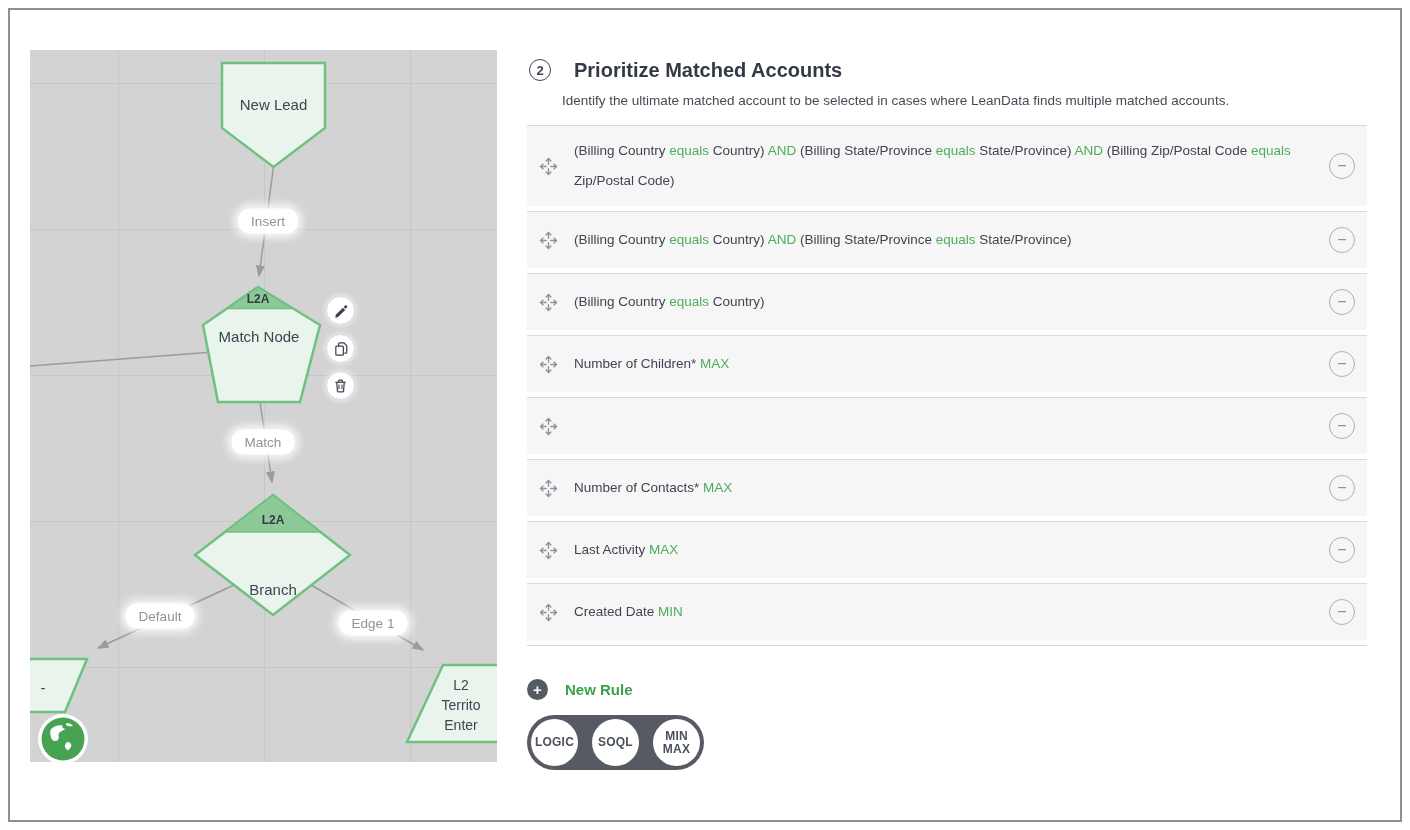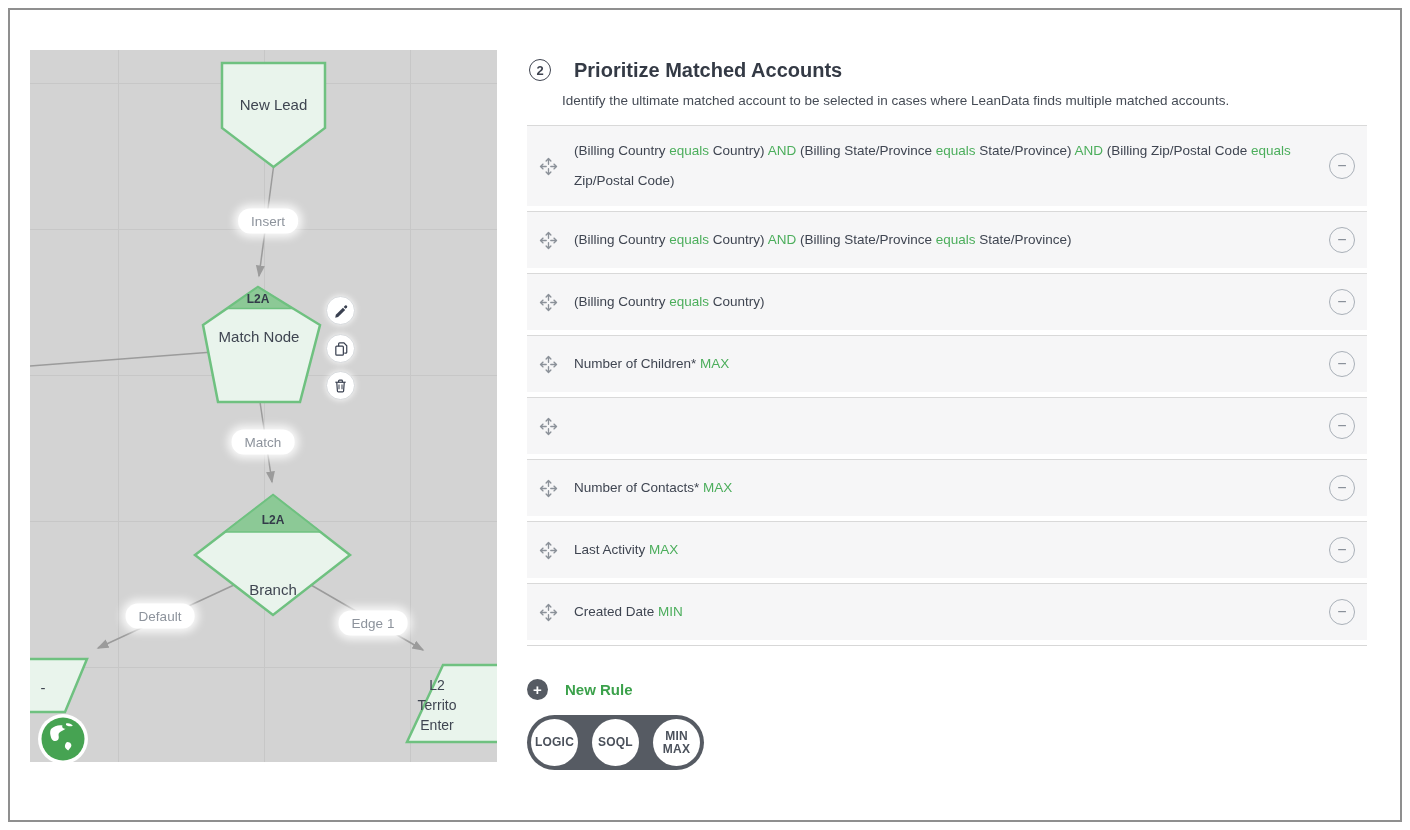--- a/index.html
+++ b/index.html
@@ -112,21 +112,21 @@
   <div class="node-label" style="left:192px; top:44px; width:103px;">New Lead</div>
 
   <div class="node-badge" style="left:198px; top:242px; width:60px;">L2A</div>
   <div class="node-label" style="left:179px; top:276px; width:100px;">Match Node</div>
 
   <div class="node-badge" style="left:213px; top:463px; width:60px;">L2A</div>
   <div class="node-label" style="left:193px; top:529px; width:100px;">Branch</div>
 
   <div class="node-label" style="left:2px; top:627px; width:22px;">-</div>
 
-  <div class="node-label" style="left:374px; top:625px; width:66px; line-height:20px; font-size:14px;">
+  <div class="node-label" style="left:398px; top:625px; width:66px; line-height:20px; font-size:14px;">
     <div>L2</div>
     <div>Territo</div>
     <div>Enter</div>
   </div>
 
   <div class="edge-pill" style="left:238px; top:171px;">Insert</div>
   <div class="edge-pill" style="left:233px; top:392px;">Match</div>
   <div class="edge-pill" style="left:130px; top:566px;">Default</div>
   <div class="edge-pill" style="left:343px; top:573px;">Edge 1</div>
 

